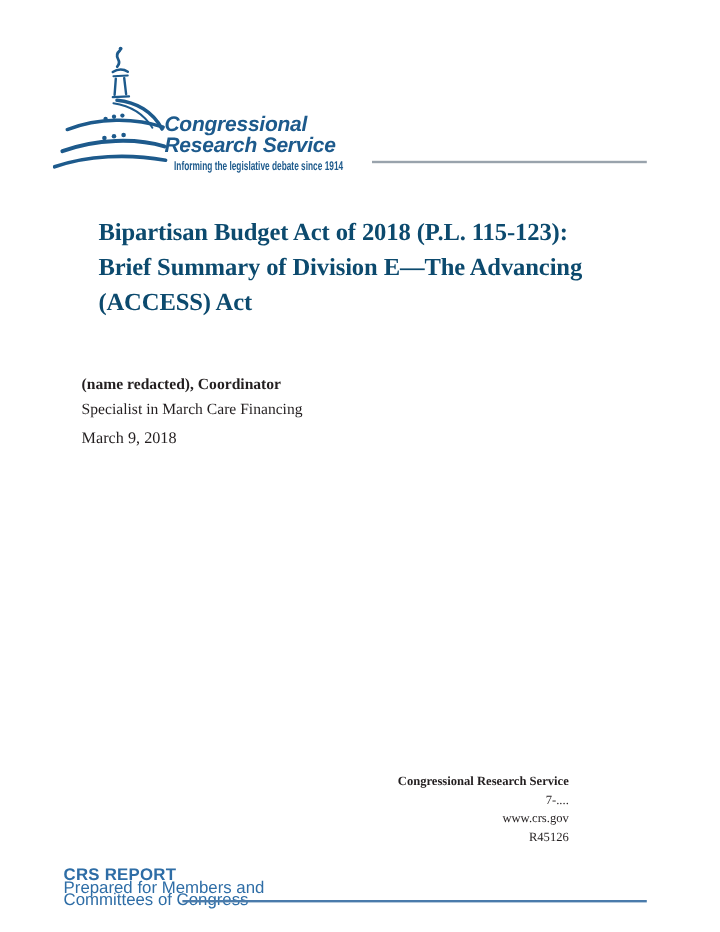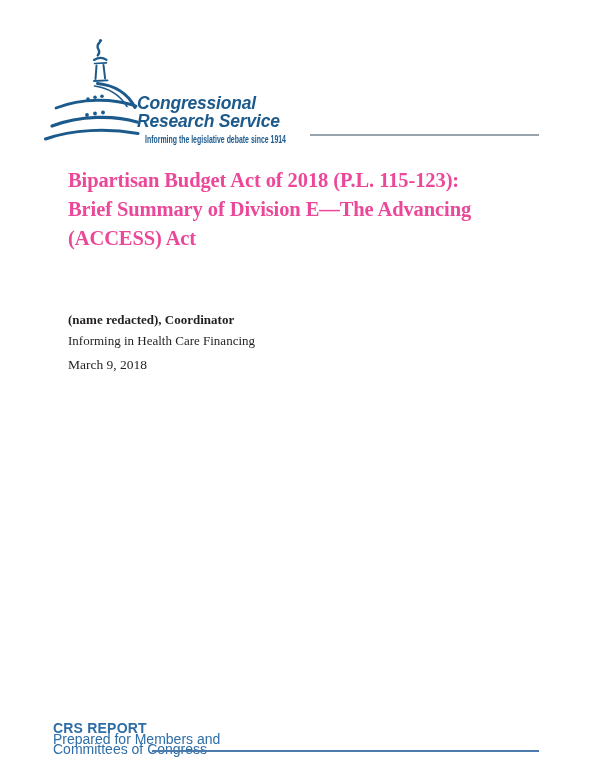--- a/index.html
+++ b/index.html
@@ -15,22 +15,22 @@
     font-size:17.5px;line-height:18px;letter-spacing:-0.2px;white-space:nowrap;
   }
   .tagline{
     font-family:"Liberation Sans", sans-serif;font-weight:bold;font-size:10.5px;
     margin-top:3px;margin-left:8px;white-space:nowrap;
     transform:scaleX(.66);transform-origin:left center;color:#1d5a8c;
   }
   .header-rule{position:absolute;left:310px;top:134px;width:237px;height:2px;background:#99a3ac;}
   
   .title{
-    position:absolute;left:68px;top:166px;width:480px;margin:0;
-    font-size:20.5px;font-weight:bold;line-height:29px;letter-spacing:-0.1px;color:#ec4899;
+    position:absolute;left:68px;top:166px;width:480px;margin:14px;
+    font-size:20.5px;font-weight:bold;line-height:29px;letter-spacing:-0.1px;color:#0c4a6e;
   }
   .title span{display:block;}
   .author{position:absolute;left:68px;top:309px;font-size:13px;line-height:21px;}
   .author-name{font-weight:bold;}
   .report-date{position:absolute;left:68px;top:357px;font-size:13.5px;text-align:center;}
   
   .footer-right{
     position:absolute;right:65px;top:644px;text-align:right;
     font-size:10.5px;line-height:15.7px;white-space:nowrap;
   }
@@ -91,24 +91,30 @@
   <div class="header-rule"></div>
 
   <h1 class="title">
     <span>Bipartisan Budget Act of 2018 (P.L. 115-123):</span>
     <span>Brief Summary of Division E—The Advancing</span>
     <span>(ACCESS) Act</span>
   </h1>
 
   <div class="author">
     <div class="author-name">(name redacted), Coordinator</div>
-    <div class="author-role">Informing in Health Care Financing</div>
+    <div class="author-role">Specialist in March Care Financing</div>
   </div>
   <div class="report-date">March 9, 2018</div>
 
+  <div class="footer-right">
+    <div class="fr-org">Congressional Research Service</div>
+    <div class="fr-phone">7-....</div>
+    <div><a href="#" class="fr-web">www.crs.gov</a></div>
+    <div class="fr-num">R45126</div>
+  </div>
 
   <div class="footer-left">
     <div class="fl-1">CRS REPORT</div>
     <div class="fl-2">Prepared for Members and</div>
     <div class="fl-3">Committees of Congress</div>
   </div>
   <div class="footer-rule"></div>
 
 </div>
 

